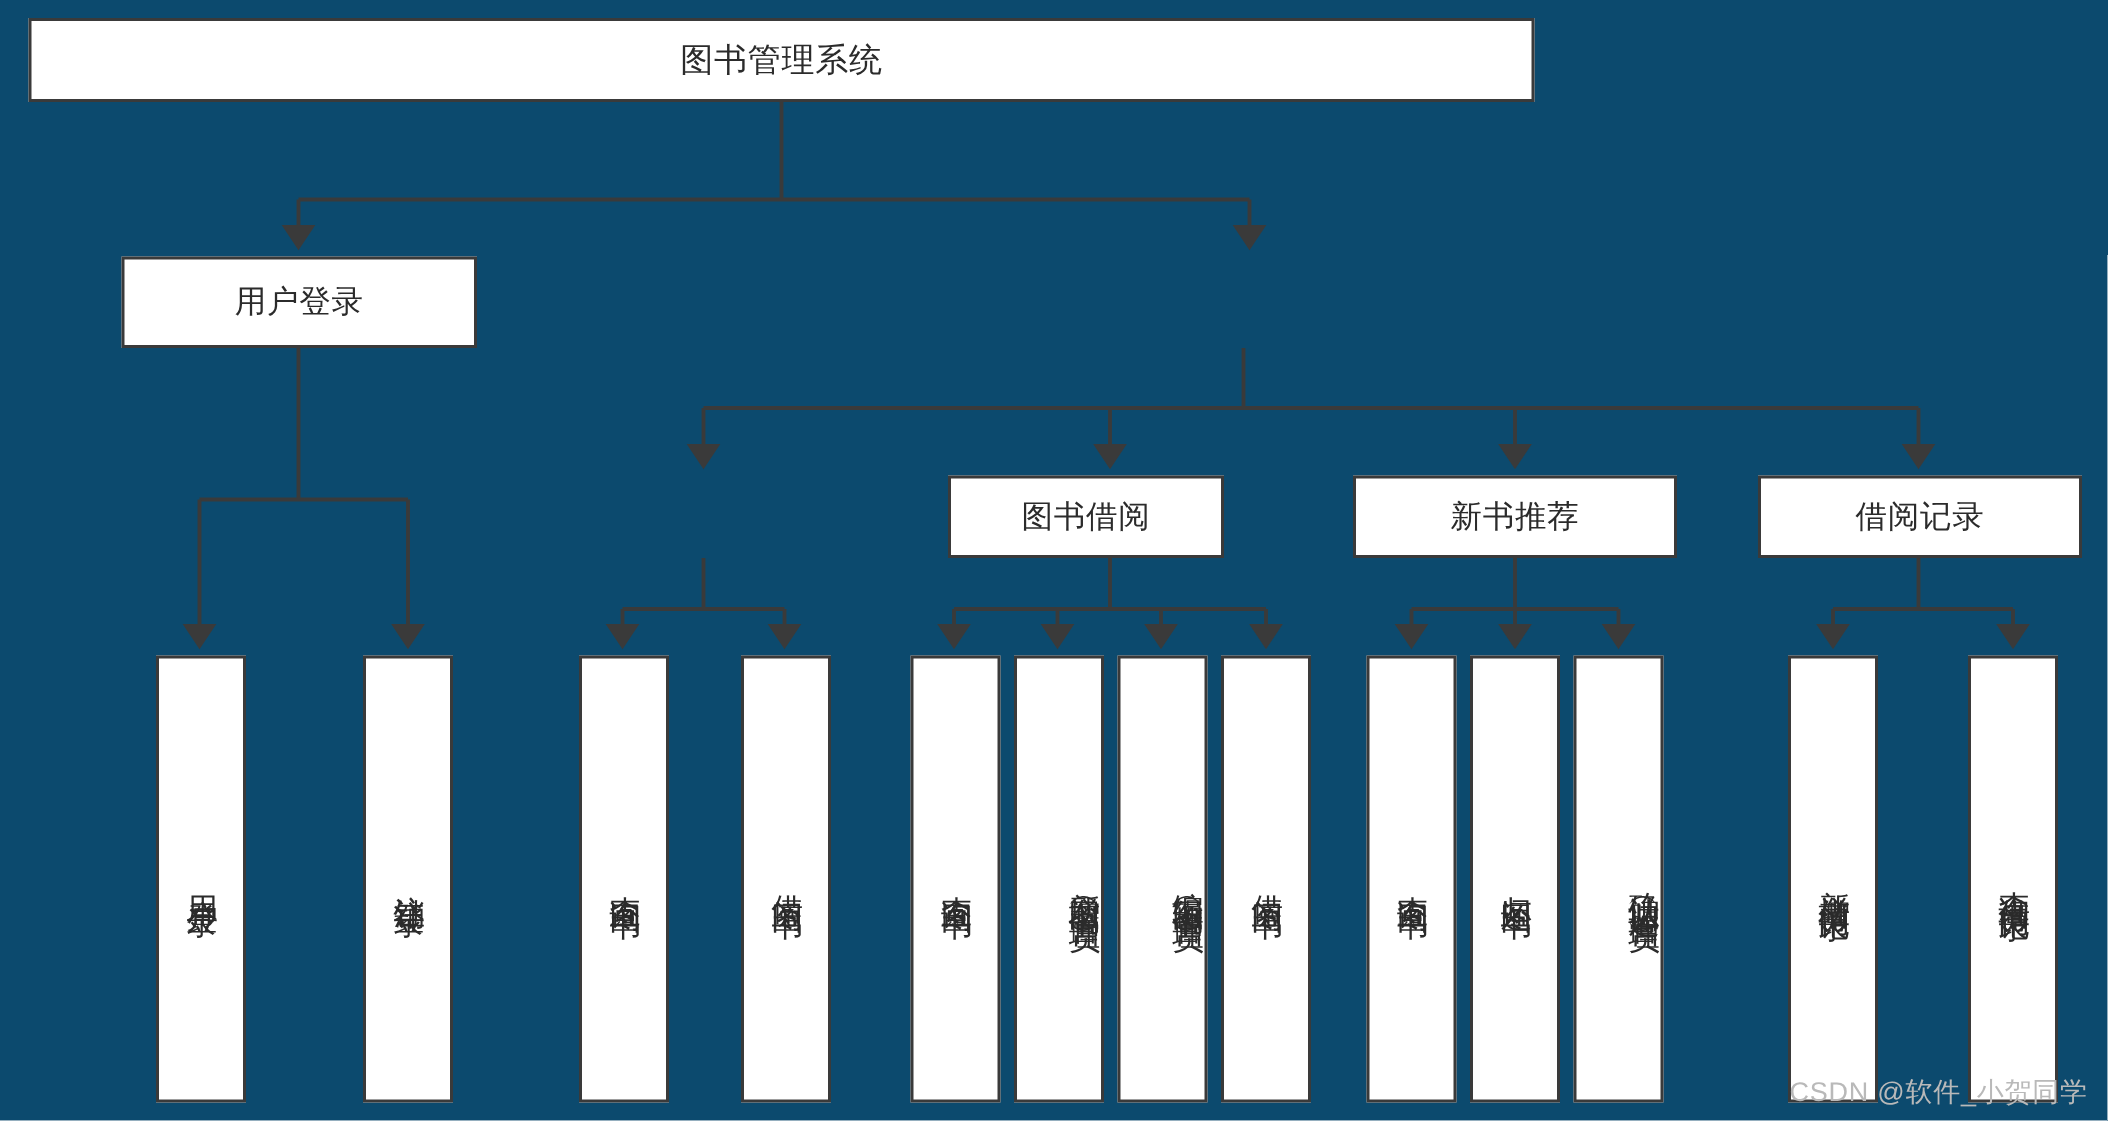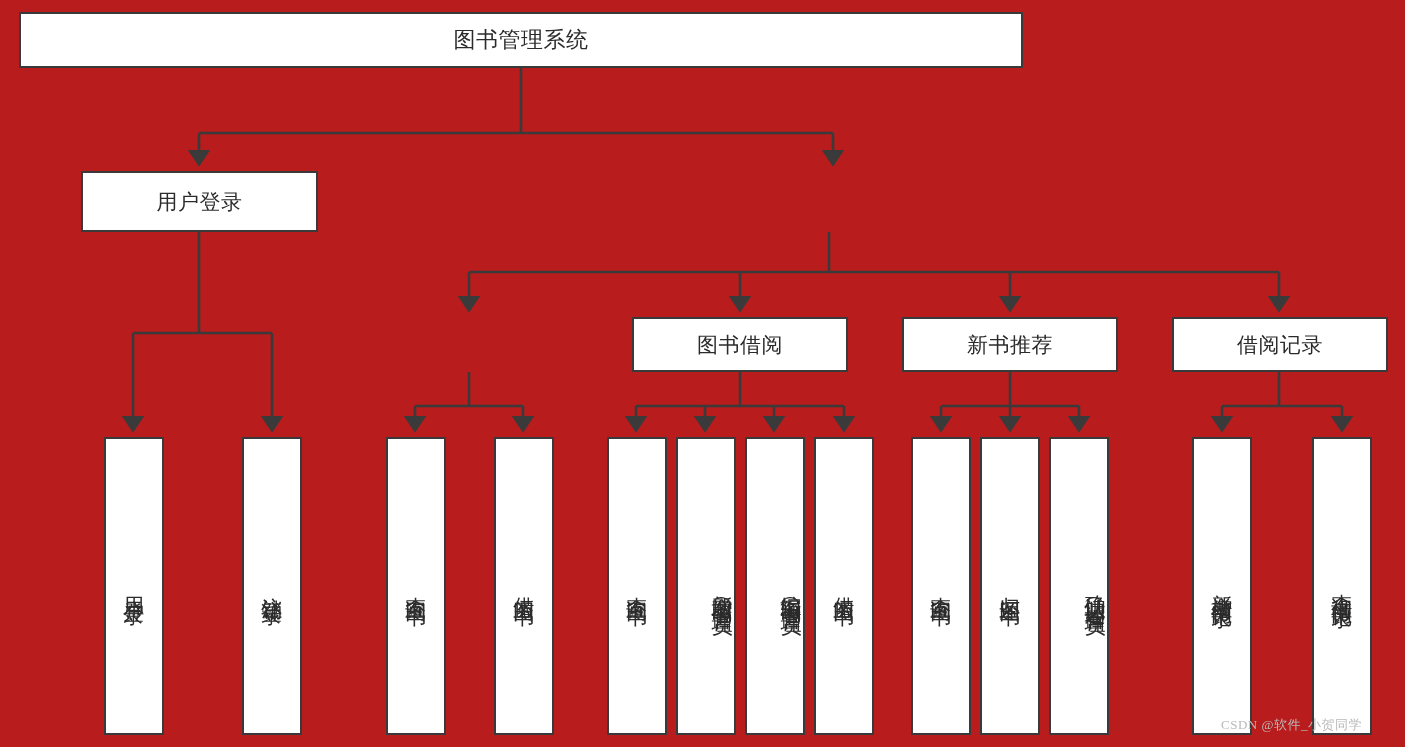--- a/index.html
+++ b/index.html
@@ -8,21 +8,21 @@
     padding: 0;
     background: #ffffff;
   }
   body {
     font-family: "Liberation Sans", "DejaVu Sans", sans-serif;
   }
   #canvas {
     position: relative;
     width: 1405px;
     height: 747px;
-    background: #b91c1c;
+    background: #0c4a6e;
     overflow: hidden;
   }
   #edges {
     position: absolute;
     left: 0;
     top: 0;
     width: 1405px;
     height: 747px;
     pointer-events: none;
   }
@@ -54,26 +54,25 @@
     letter-spacing: 3px;
     white-space: nowrap;
     overflow: hidden;
   }
   .node-v.v-center {
     align-items: center;
     padding-top: 0;
   }
   .watermark {
     position: absolute;
-    font-size: 13px;
+    font-size: 18px;
     color: #b9b9b9;
     white-space: nowrap;
     letter-spacing: 0.5px;
-    font-family: Liberation Serif, serif;
-    padding-left: 28px;
+    font-family: Liberation Sans, sans-serif;
   }
 </style>
 </head>
 <body>
 
 <div id="canvas">
 
   <svg id="edges" viewBox="0 0 1405 747" xmlns="http://www.w3.org/2000/svg">
     <defs>
       <marker id="arrow" markerWidth="10" markerHeight="10" refX="3.2" refY="5" orient="auto" markerUnits="strokeWidth">
@@ -127,21 +126,21 @@
   <div class="node node-h node-root" style="left:19px; top:12px; width:1004px; height:56px;">
     <span>图书管理系统</span>
   </div>
 
   <div class="node node-h" style="left:81px; top:171px; width:237px; height:61px;">
     <span>用户登录</span>
   </div>
 
 
 
-  <div class="node node-h" style="left:632px; top:317px; width:216px; height:55px;">
+  <div class="node node-h" style="left:632px; top:317px; width:184px; height:55px;">
     <span>图书借阅</span>
   </div>
 
   <div class="node node-h" style="left:902px; top:317px; width:216px; height:55px;">
     <span>新书推荐</span>
   </div>
 
   <div class="node node-h" style="left:1172px; top:317px; width:216px; height:55px;">
     <span>借阅记录</span>
   </div>

